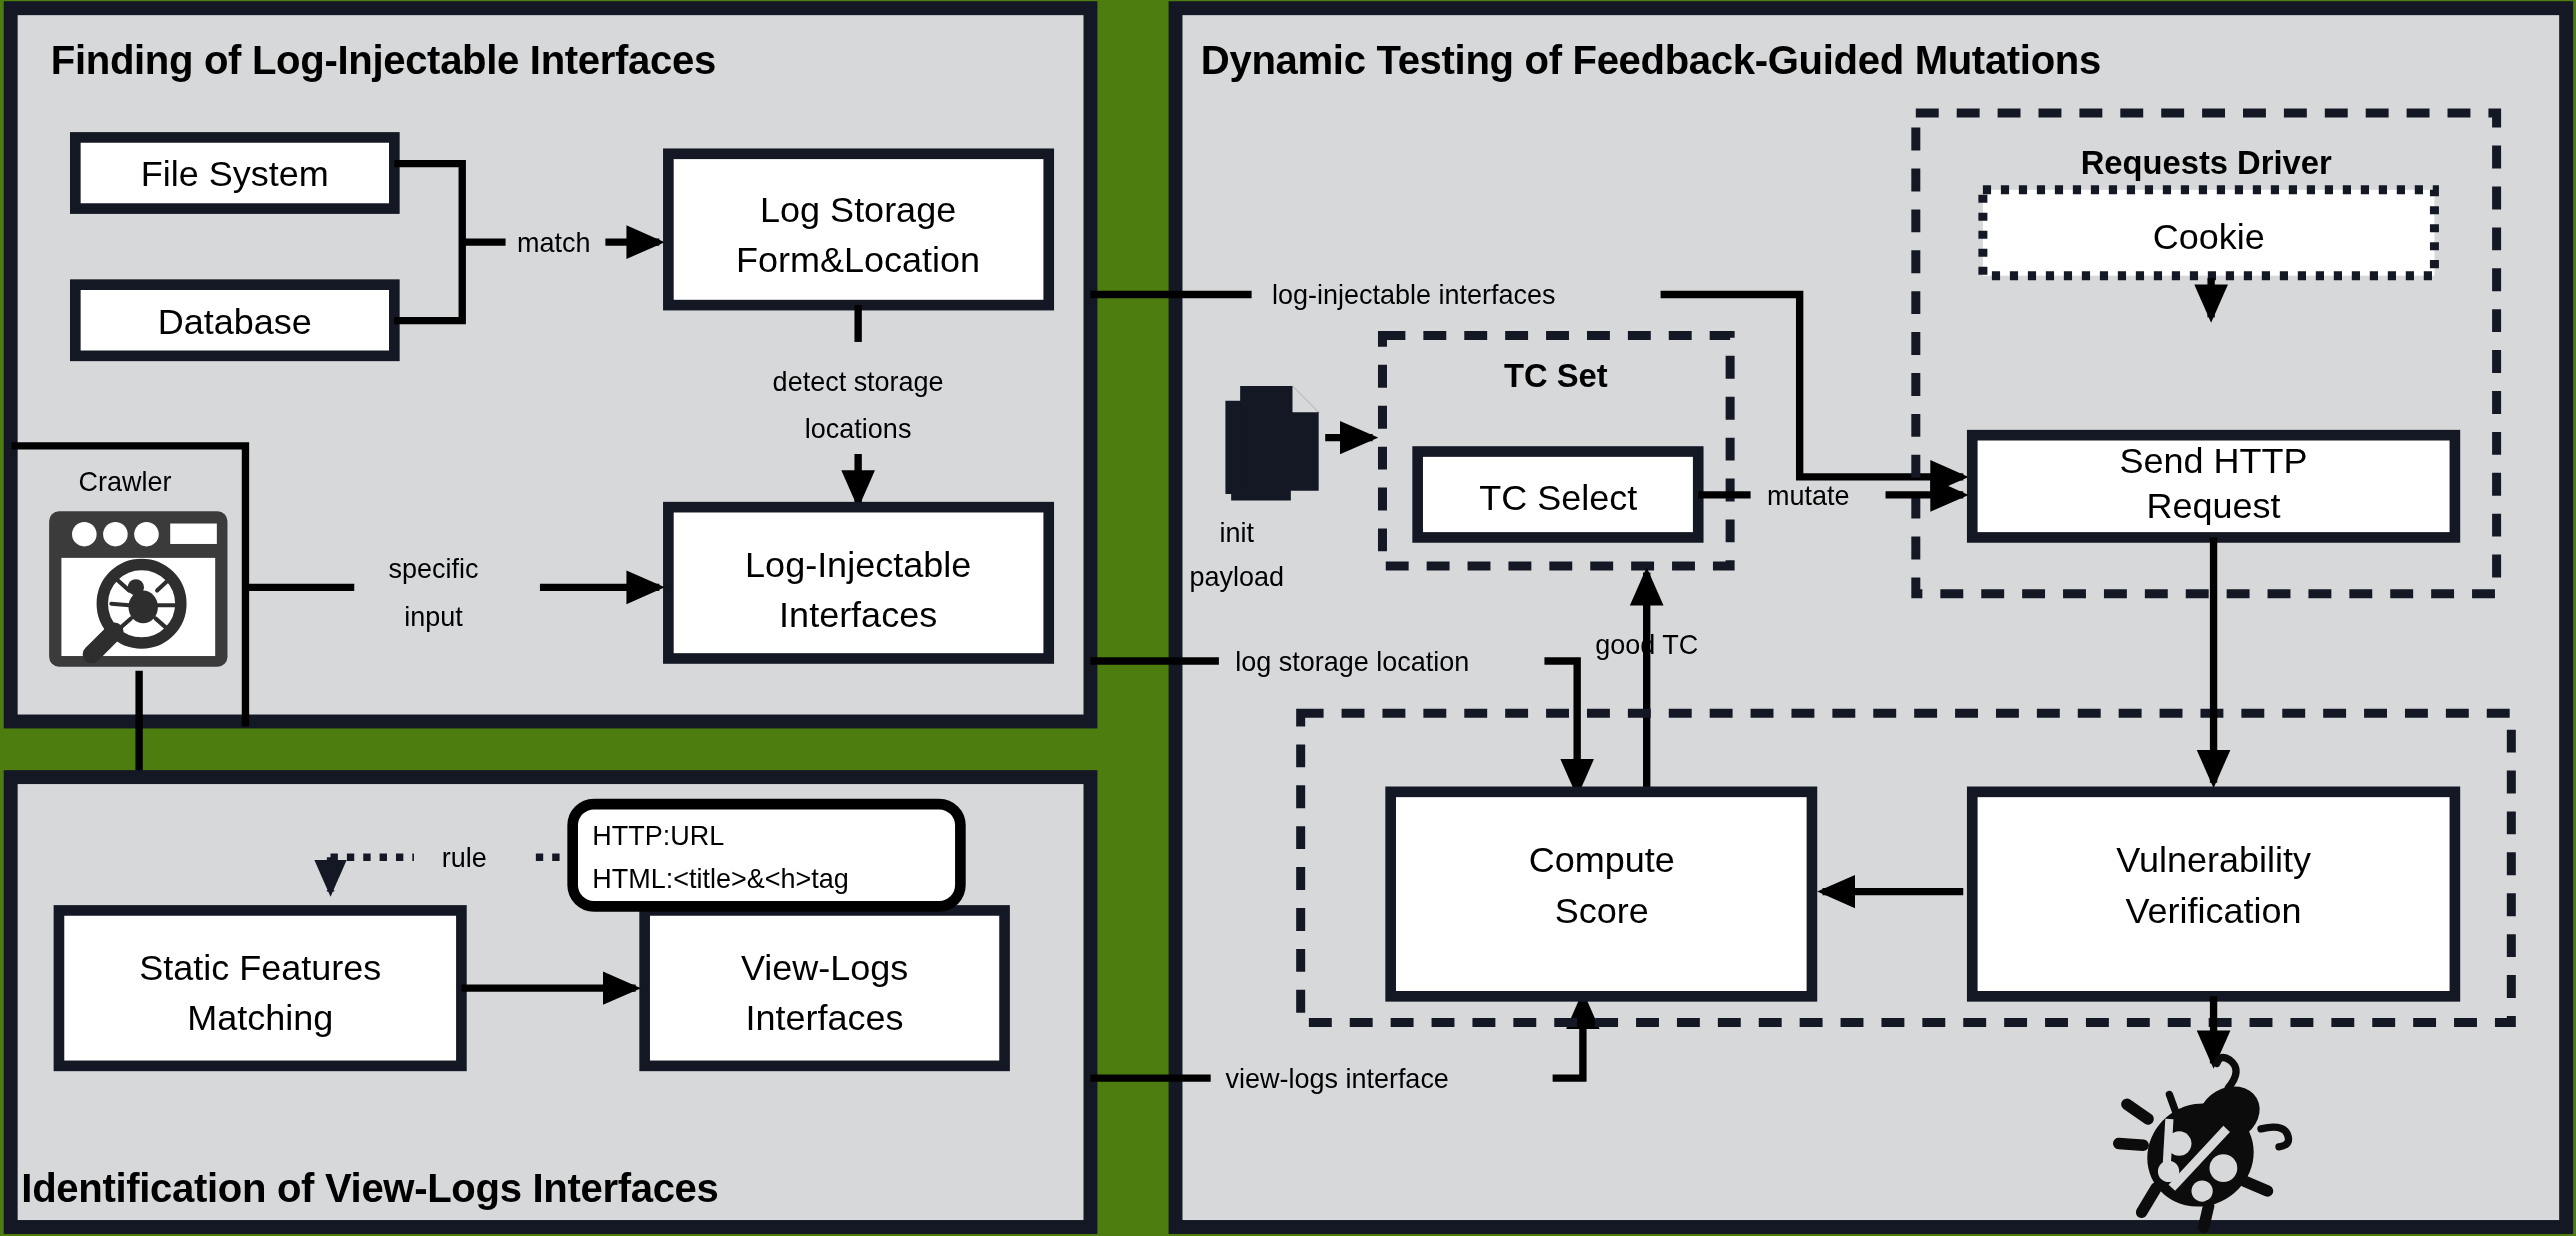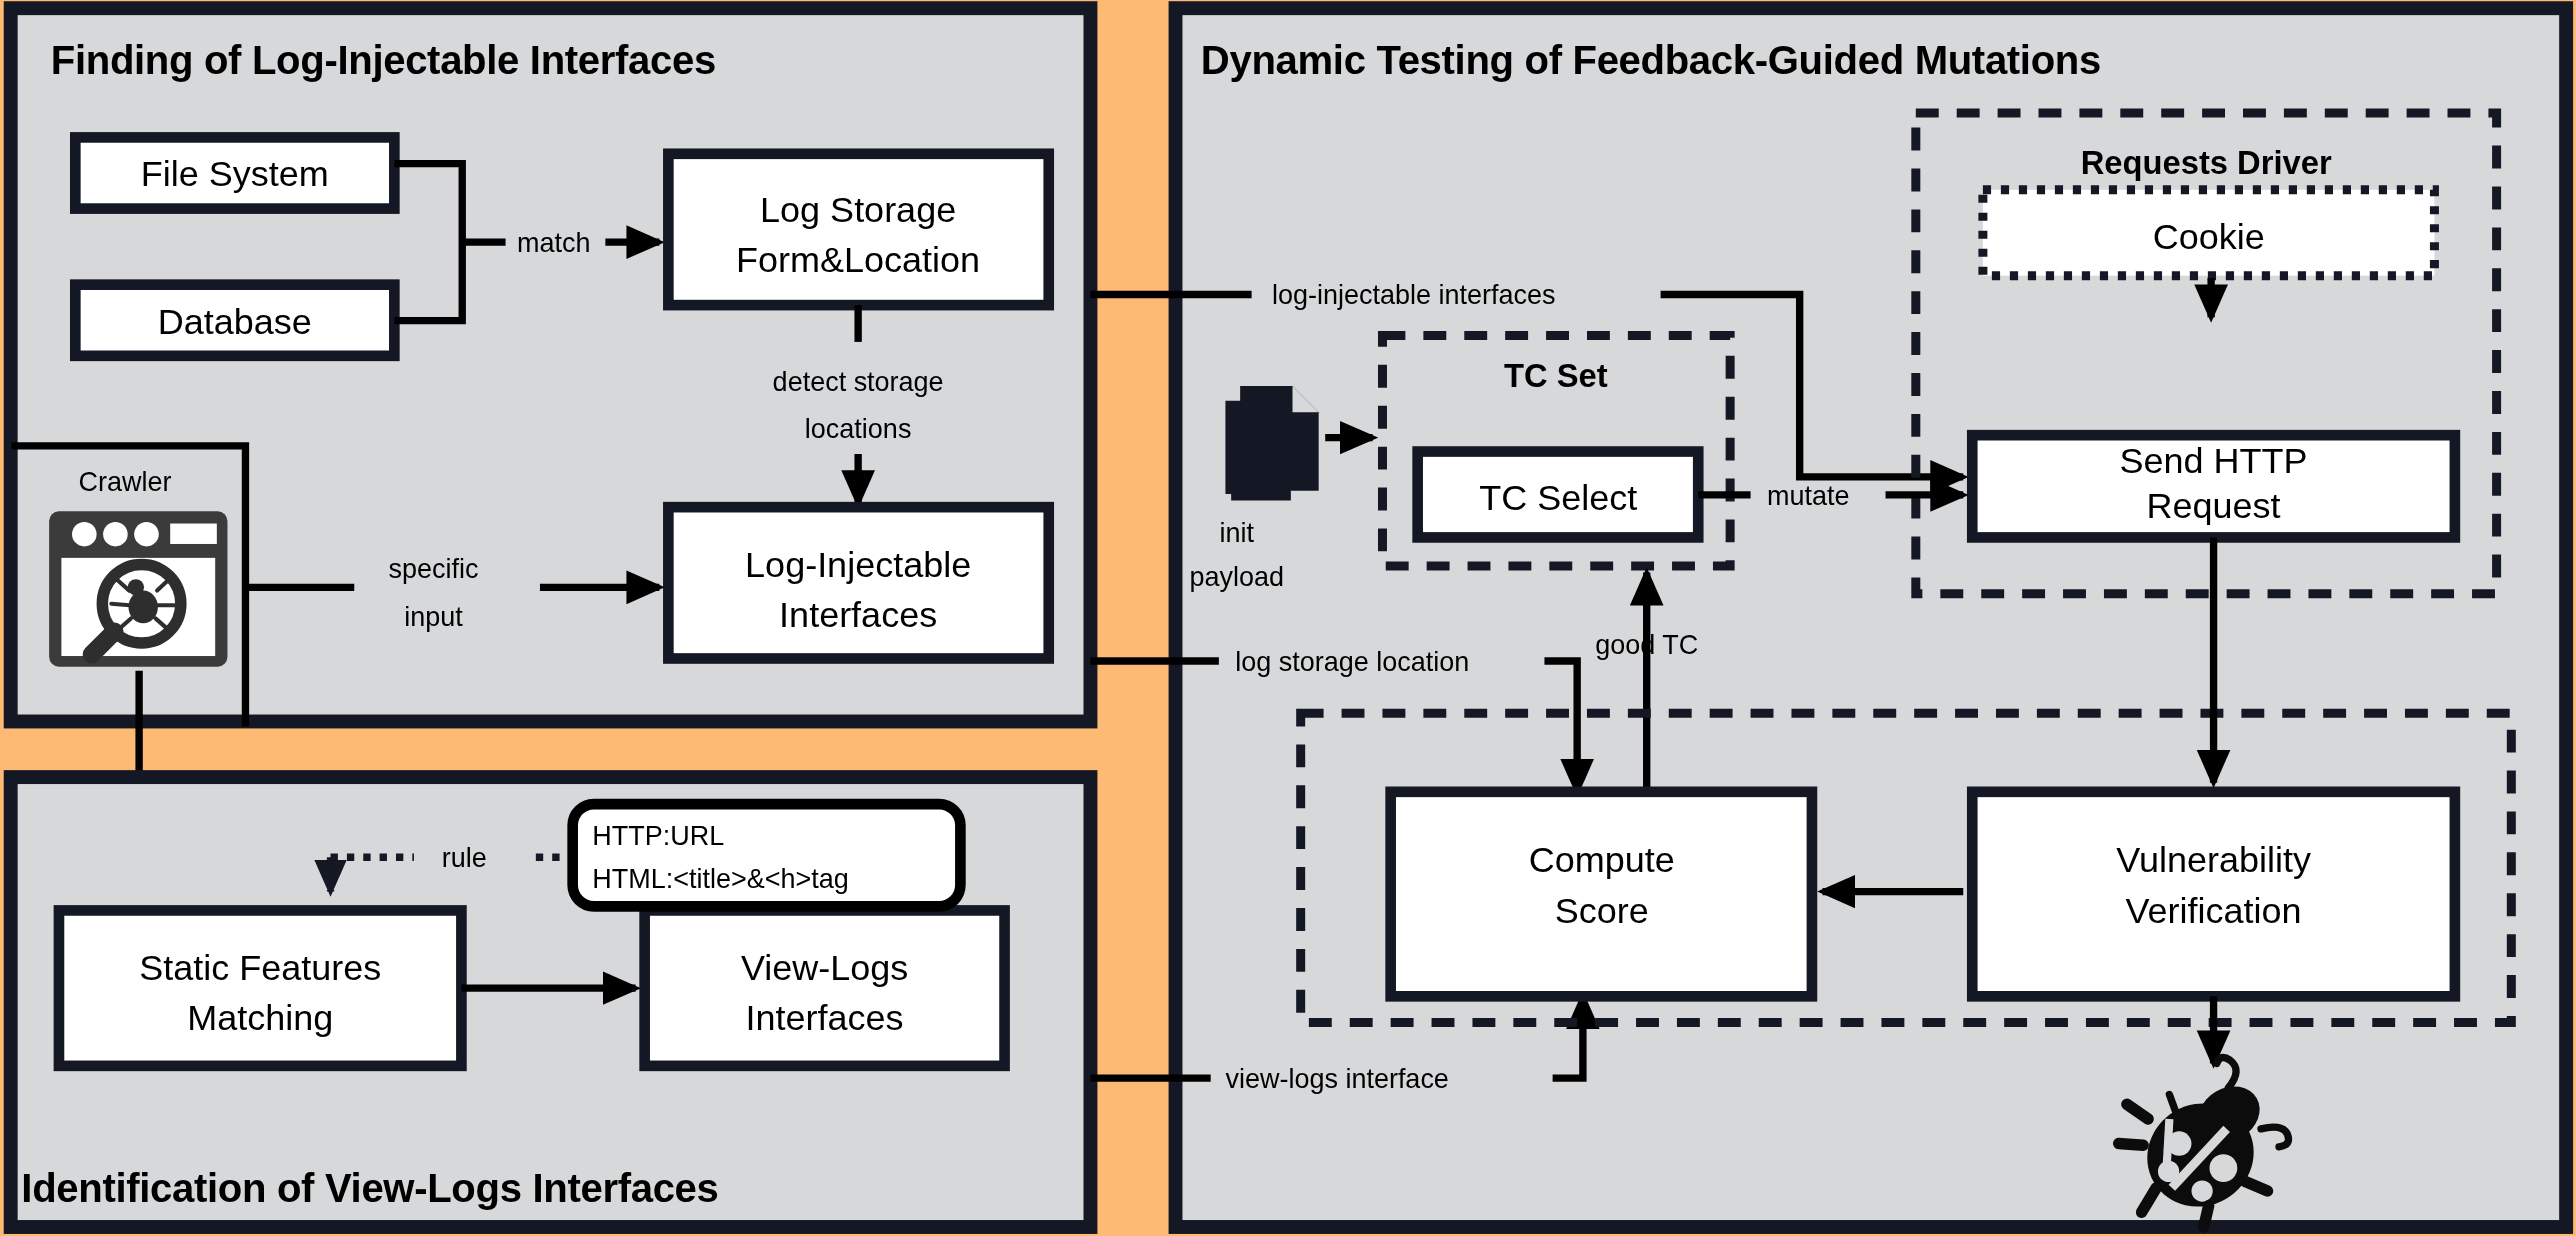--- a/index.html
+++ b/index.html
@@ -4,21 +4,21 @@
 <style>
   html, body {
     margin: 0;
     padding: 0;
     background: #ffffff;
   }
   #root {
     position: relative;
     width: 2576px;
     height: 1236px;
-    background: #fdba74;
+    background: #4d7c0f;
     font-family: "Liberation Sans", sans-serif;
   }
   svg.diagram {
     position: absolute;
     left: 0; top: 0;
     width: 2576px;
     height: 1236px;
   }
   .panel-fill { fill: #d6d8da; }
   .panel-stroke { fill: none; stroke: #141824; }

